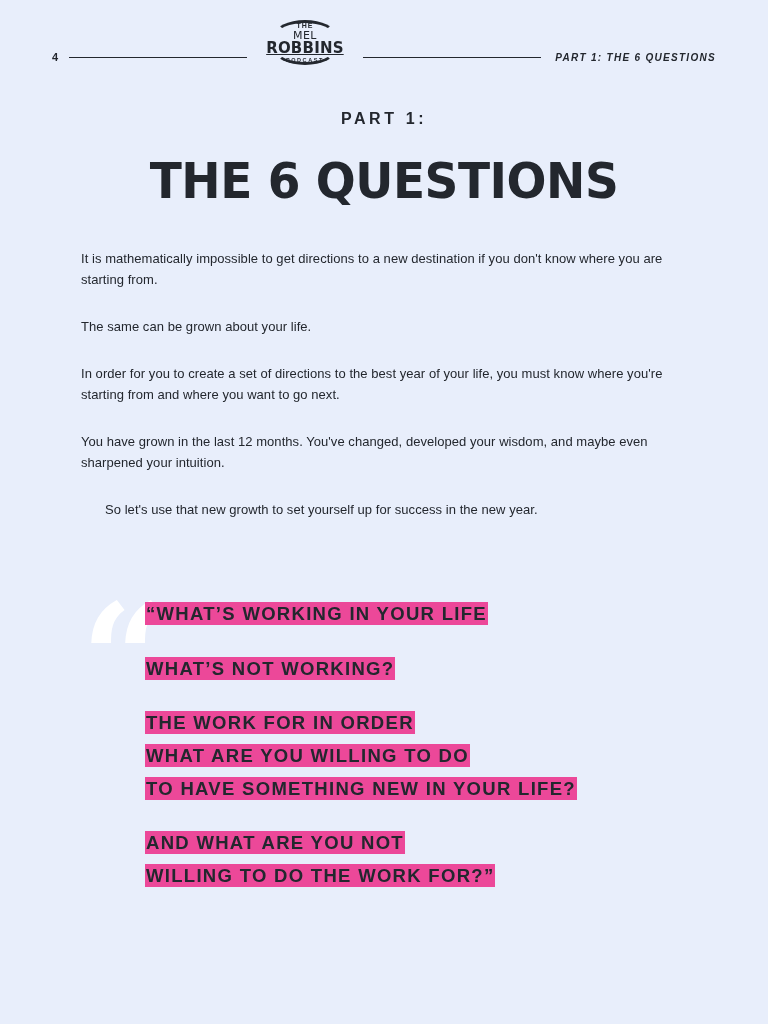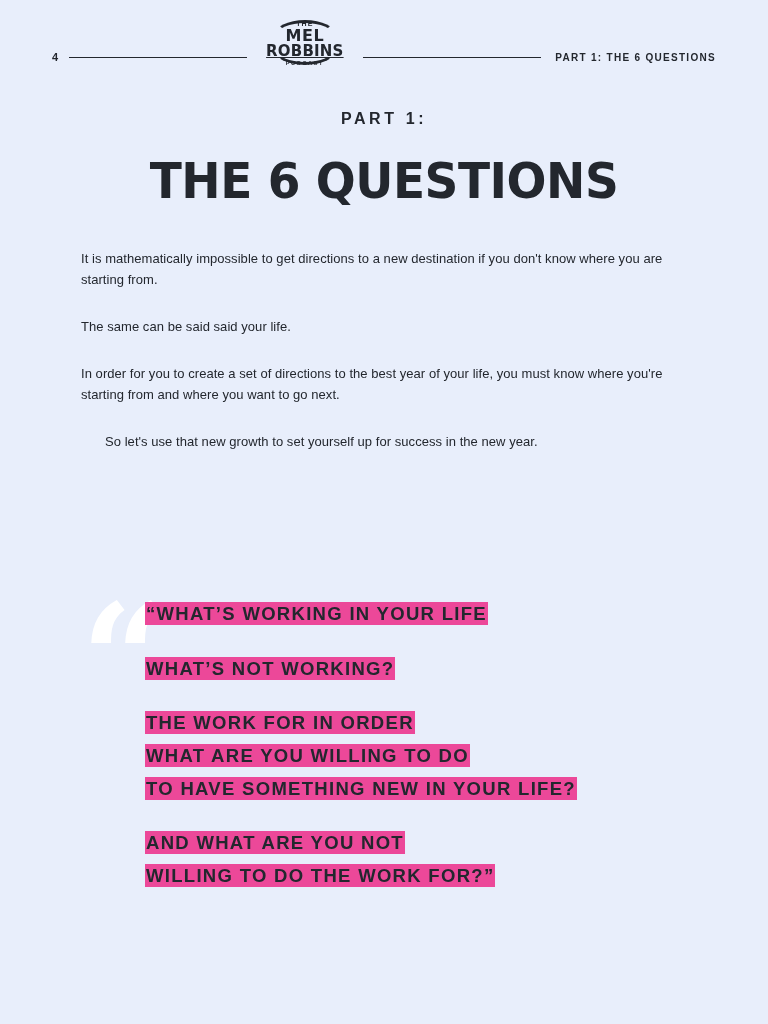--- a/index.html
+++ b/index.html
@@ -55,20 +55,21 @@
   .header-right-label {
     font-size: 10px;
     font-weight: 700;
     letter-spacing: 1.3px;
     color: #23272e;
     padding-left: 14px;
     position: relative;
     top: 14px;
     flex: 0 0 auto;
     white-space: nowrap;
+    font-style: italic;
   }
 
   .logo {
     flex: 0 0 auto;
     width: 92px;
     height: 46px;
     margin: 0 12px;
     position: relative;
     display: flex;
     flex-direction: column;
@@ -78,22 +79,22 @@
   .logo-the {
     font-size: 7px;
     font-weight: 700;
     letter-spacing: 1px;
     color: #23272e;
     line-height: 1;
     margin-bottom: 1px;
     transform: scaleY(1.1);
   }
   .logo-mel {
-    font-size: 16px;
-    font-weight: 700;
+    font-size: 11px;
+    font-weight: 400;
     letter-spacing: 0.5px;
     line-height: 1;
     color: #23272e;
     font-family: "DejaVu Sans", sans-serif;
   }
   .logo-robbins {
     font-size: 15px;
     font-weight: 900;
     letter-spacing: 0.2px;
     line-height: 1.05;
@@ -234,22 +235,23 @@
     </div>
     <span class="header-rule-right"></span>
     <span class="header-right-label">PART 1: THE 6 QUESTIONS</span>
   </div>
 
   <div class="part-label">PART 1:</div>
   <div class="main-title">THE 6 QUESTIONS</div>
 
   <div class="body-copy">
     <p>It is mathematically impossible to get directions to a new destination if you don't know where you are starting from.</p>
-    <p>The same can be said said your life.</p>
+    <p>The same can be grown about your life.</p>
     <p>In order for you to create a set of directions to the best year of your life, you must know where you're starting from and where you want to go next.</p>
+    <p>You have grown in the last 12 months. You've changed, developed your wisdom, and maybe even sharpened your intuition.</p>
     <p>So let's use that new growth to set yourself up for success in the new year.</p>
   </div>
 
   <div class="quote-block">
     <span class="quote-mark">“</span>
     <div class="quote-lines">
       <span class="qline"><span class="hl">“WHAT’S WORKING IN YOUR LIFE</span></span>
       <div class="qgap-md"></div>
       <span class="qline"><span class="hl">WHAT’S NOT WORKING?</span></span>
       <div class="qgap-md"></div>

